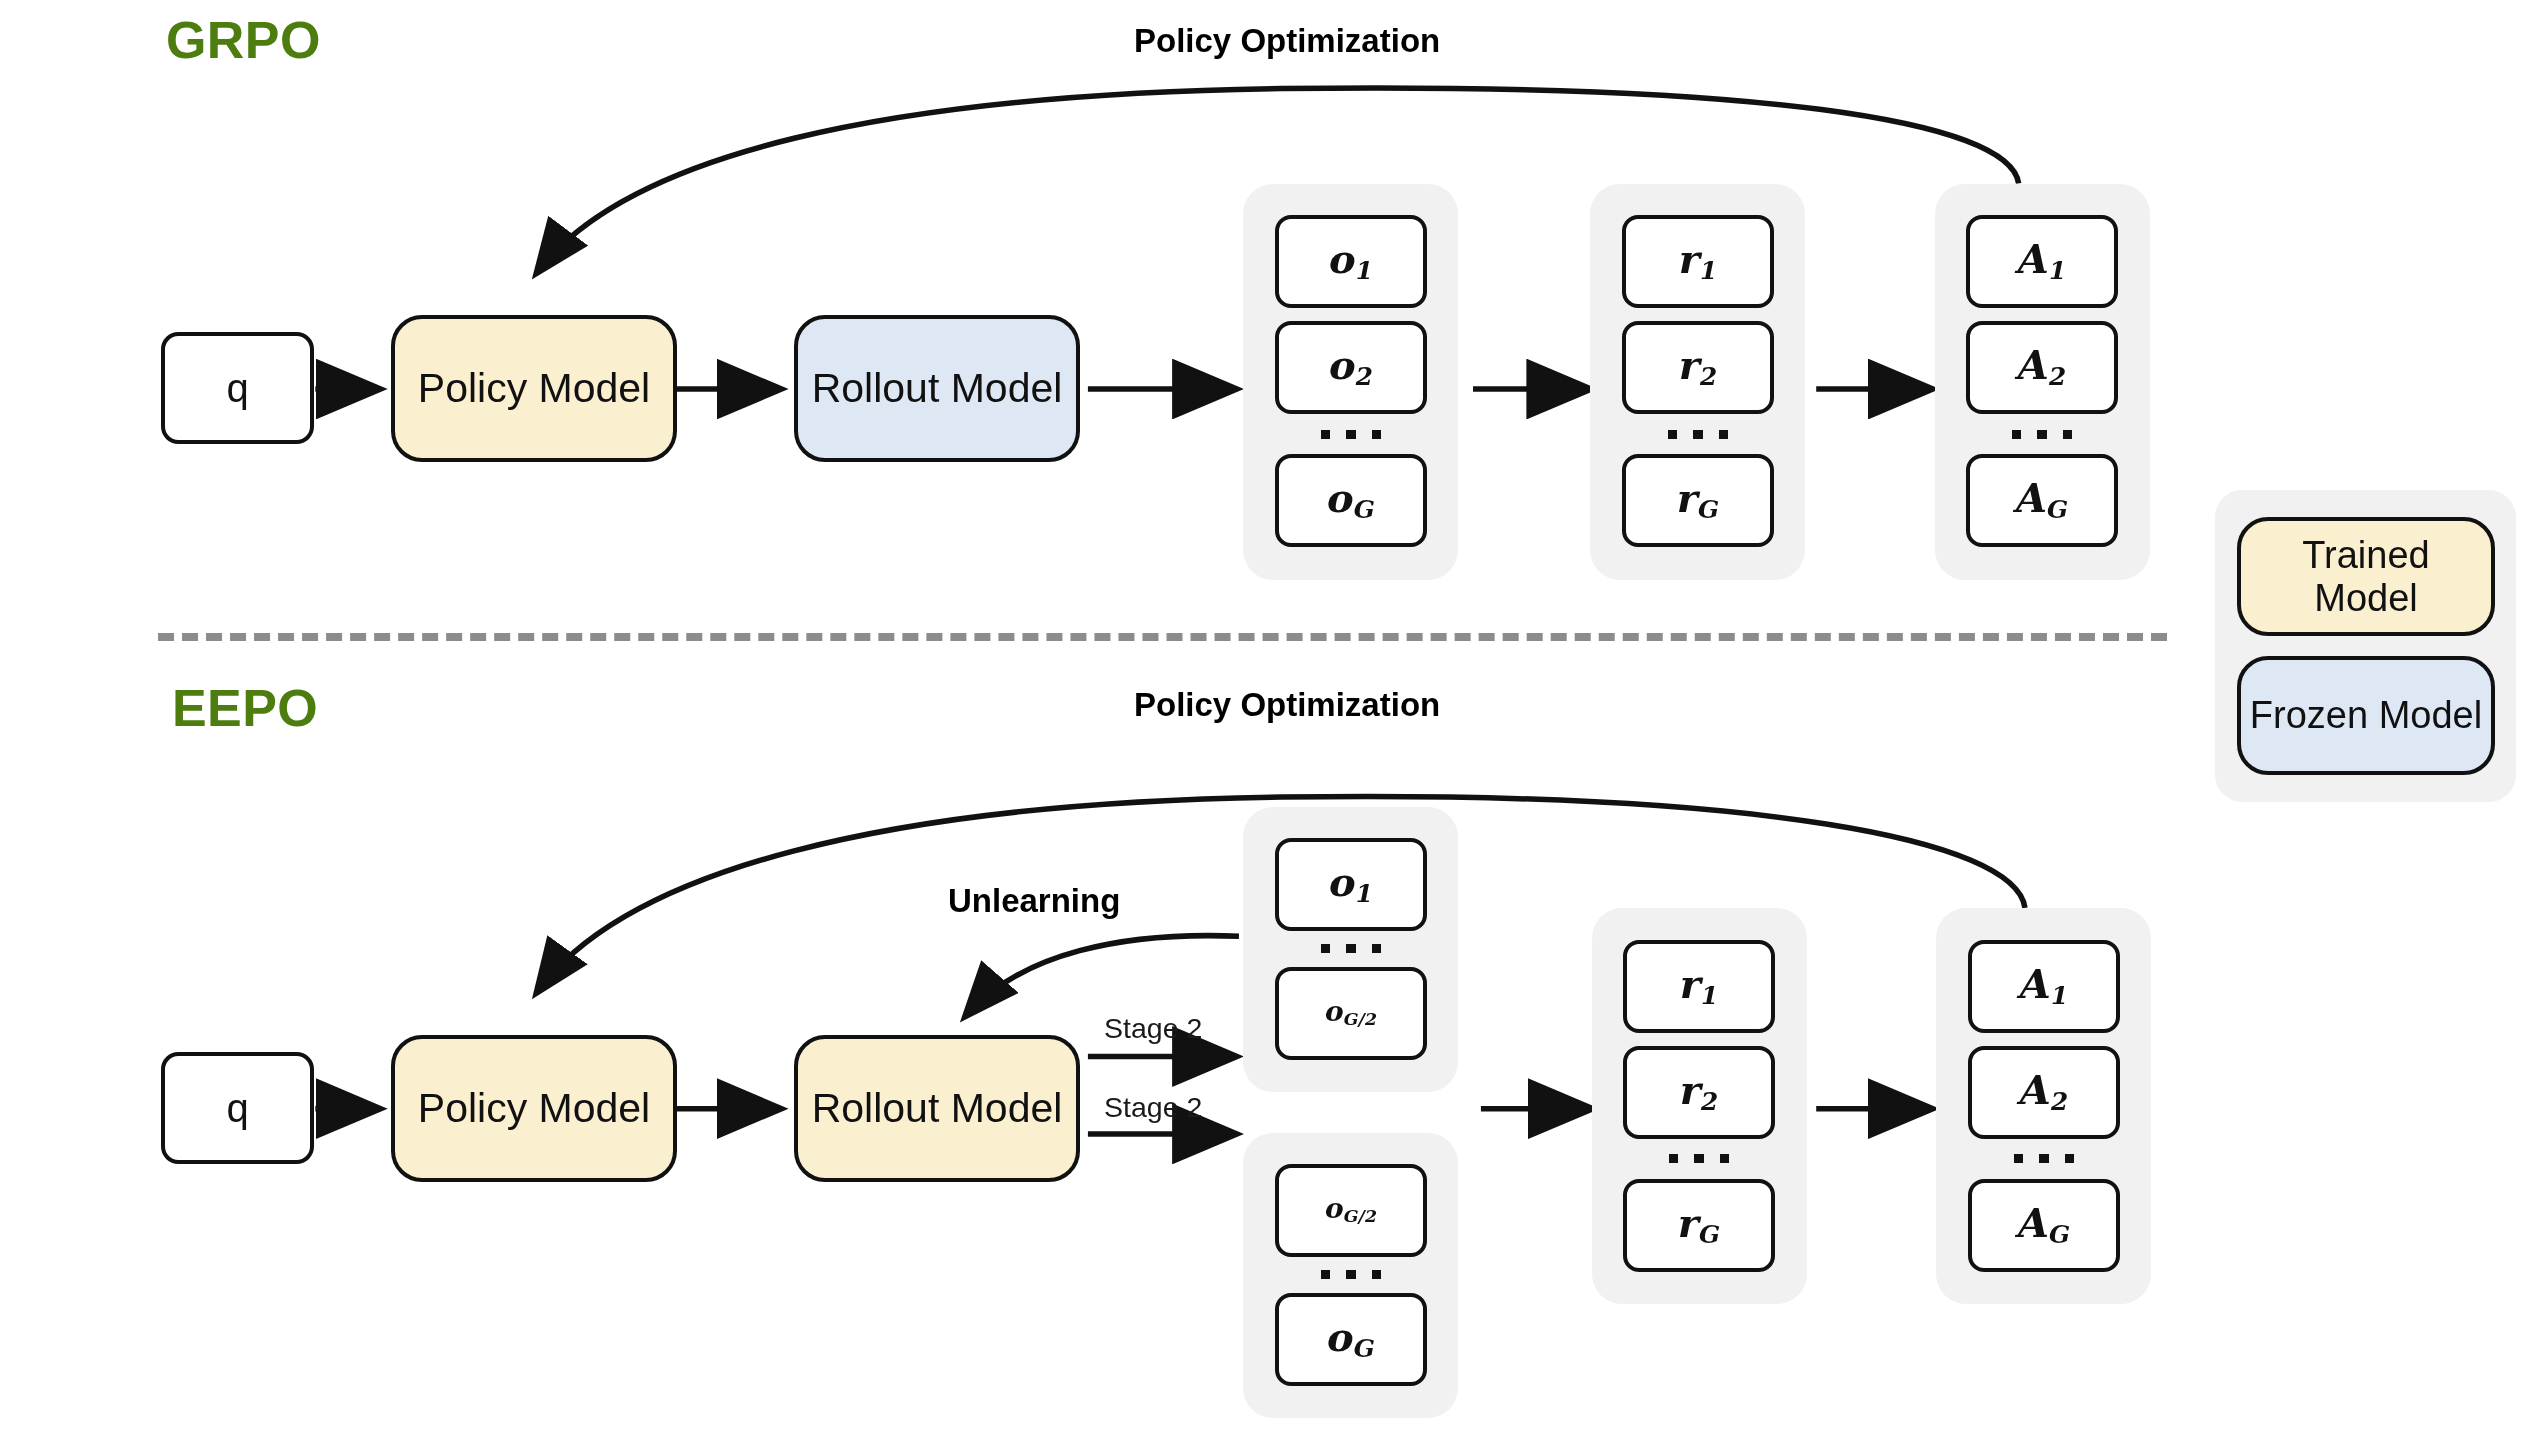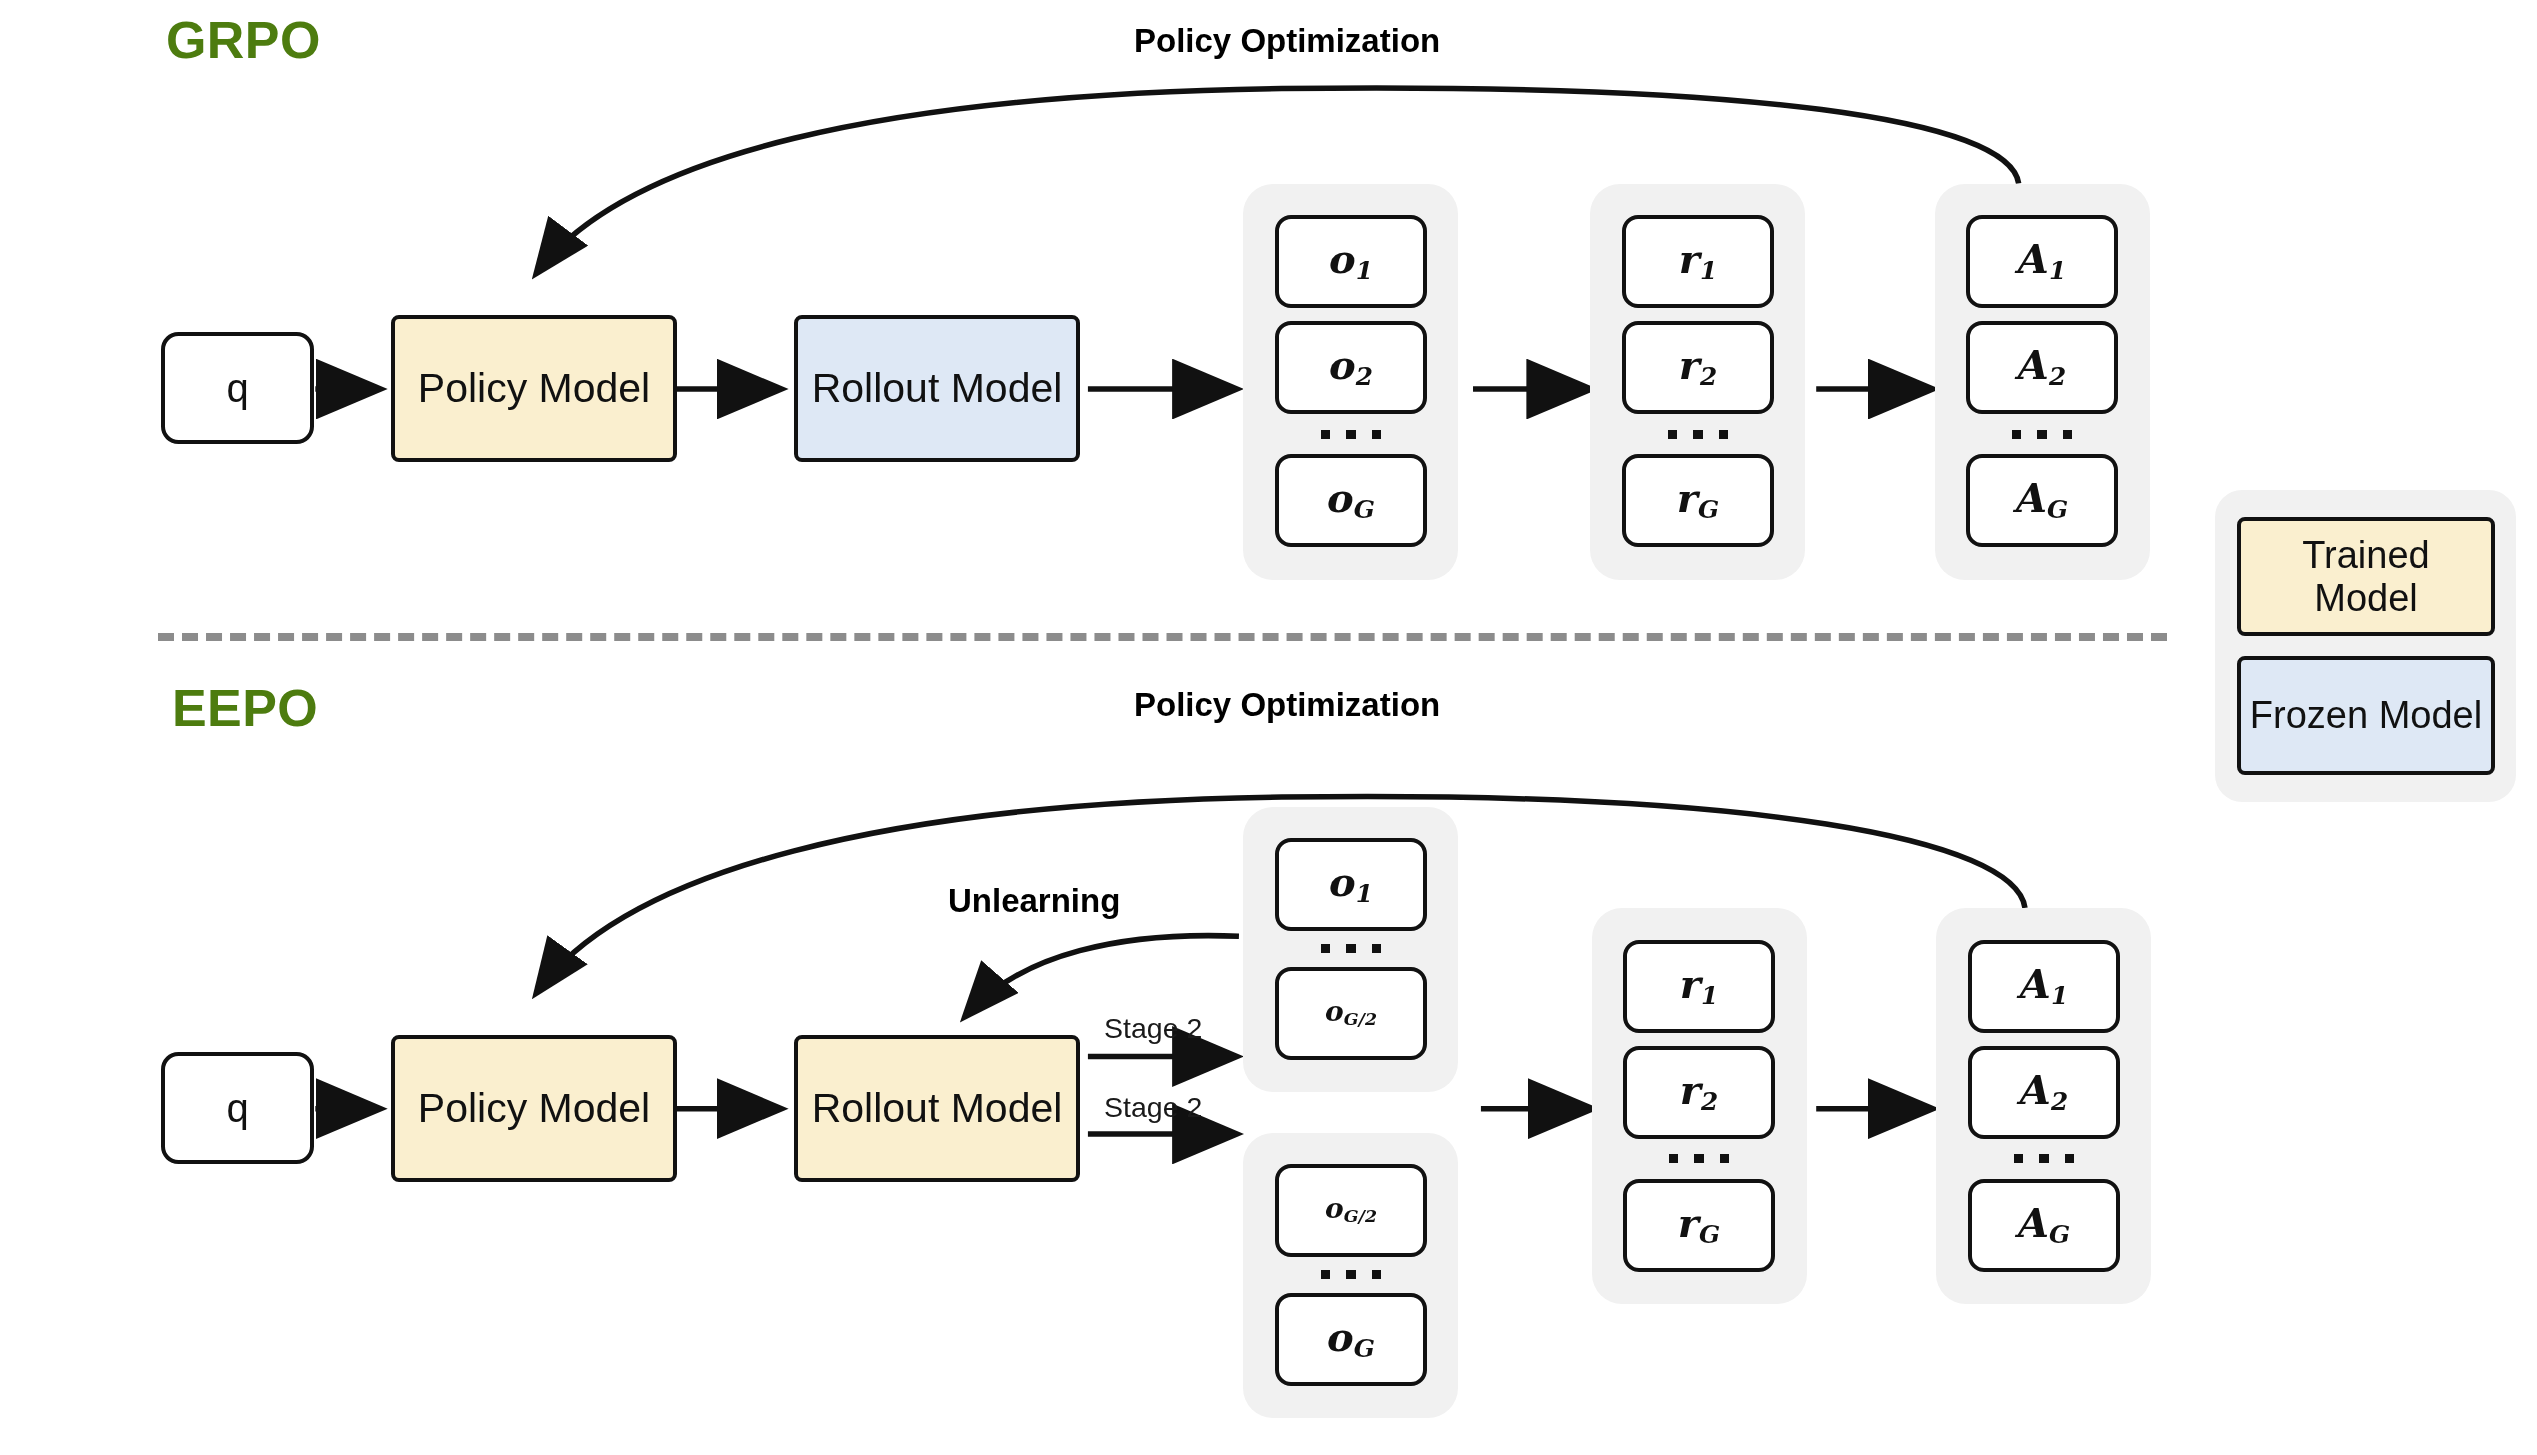--- a/index.html
+++ b/index.html
@@ -23,21 +23,21 @@
     font-size:33px;white-space:nowrap;line-height:1;
   }
   .stage-label{
     position:absolute;font-weight:normal;color:#1a1a1a;
     font-size:28.5px;white-space:nowrap;line-height:1;
   }
 
   
   .node{
     position:absolute;box-sizing:border-box;
-    border:4px solid #111;border-radius:8px;
+    border:4px solid #111;border-radius:31px;
     display:flex;align-items:center;justify-content:center;
     text-align:center;color:#111;background:#fff;
     font-size:41px;line-height:1.12;font-weight:normal;
   }
   .node.q{font-size:40px;border-width:4px;border-radius:17.4px;}
   .node.trained{background:#FAEFCF;}
   .node.frozen{background:#DEE8F5;}
   .node .lbl{padding:0 4.7px;}
 
   

